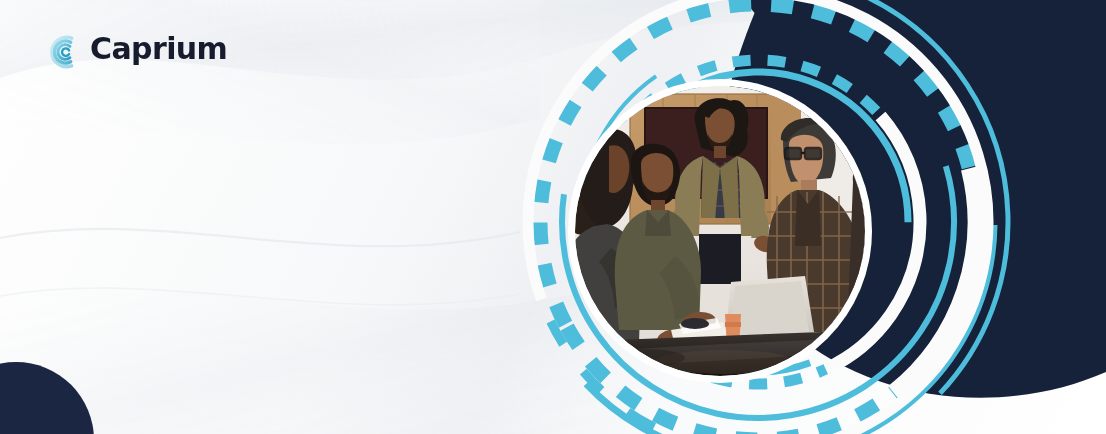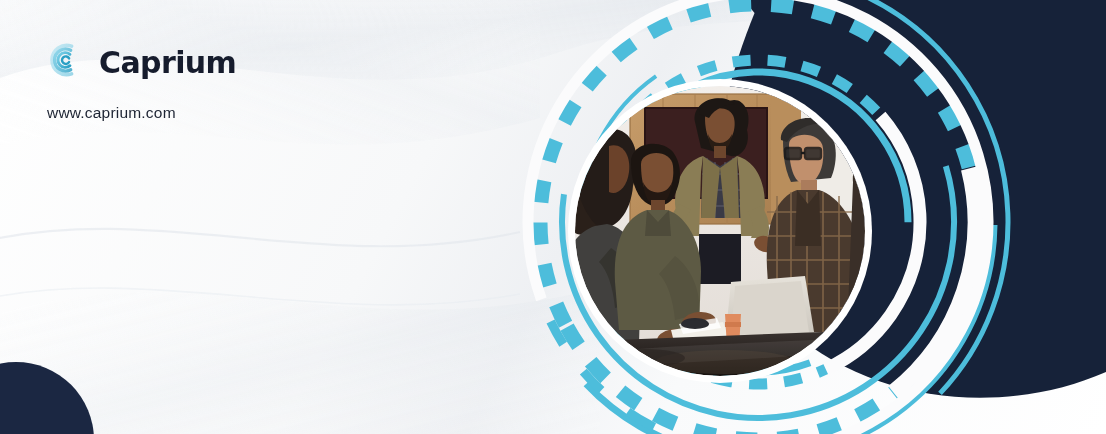--- a/index.html
+++ b/index.html
@@ -74,22 +74,22 @@
   
   .content {
     position: absolute;
     left: 47px;
     top: 34px;
     width: 470px;
   }
 
   .logo-row {
     display: flex;
-    align-items: flex-end;
-    gap: 16px;
+    align-items: flex-start;
+    gap: 7px;
     height: 44px;
   }
   .logo-mark { width: 36px; height: 36px; flex: 0 0 auto; }
   .logo-word {
     font-family: "DejaVu Sans", sans-serif;
     font-size: 30px;
     font-weight: 700;
     letter-spacing: -0.6px;
     color: #161c2d;
     line-height: 1;
@@ -369,16 +369,15 @@
           <path d="M30 5 A18 18 0 1 0 30 39" stroke="url(#lgB)" stroke-width="4.4" opacity=".55"></path>
           <path d="M29 10 A13.5 13.5 0 1 0 29 34" stroke="url(#lgA)" stroke-width="4" opacity=".8"></path>
           <path d="M28 15 A9 9 0 1 0 28 29" stroke="url(#lgA)" stroke-width="3.6"></path>
           <path d="M27 20 A4.6 4.6 0 1 0 27 24.4" stroke="#2a9fc4" stroke-width="3"></path>
         </g>
       </svg>
       <span class="logo-word">Caprium</span>
     </div>
 
 
-    <div class="site-url">www.caprium.com</div>
   </div>
 
 </div>
 
 </body></html>

